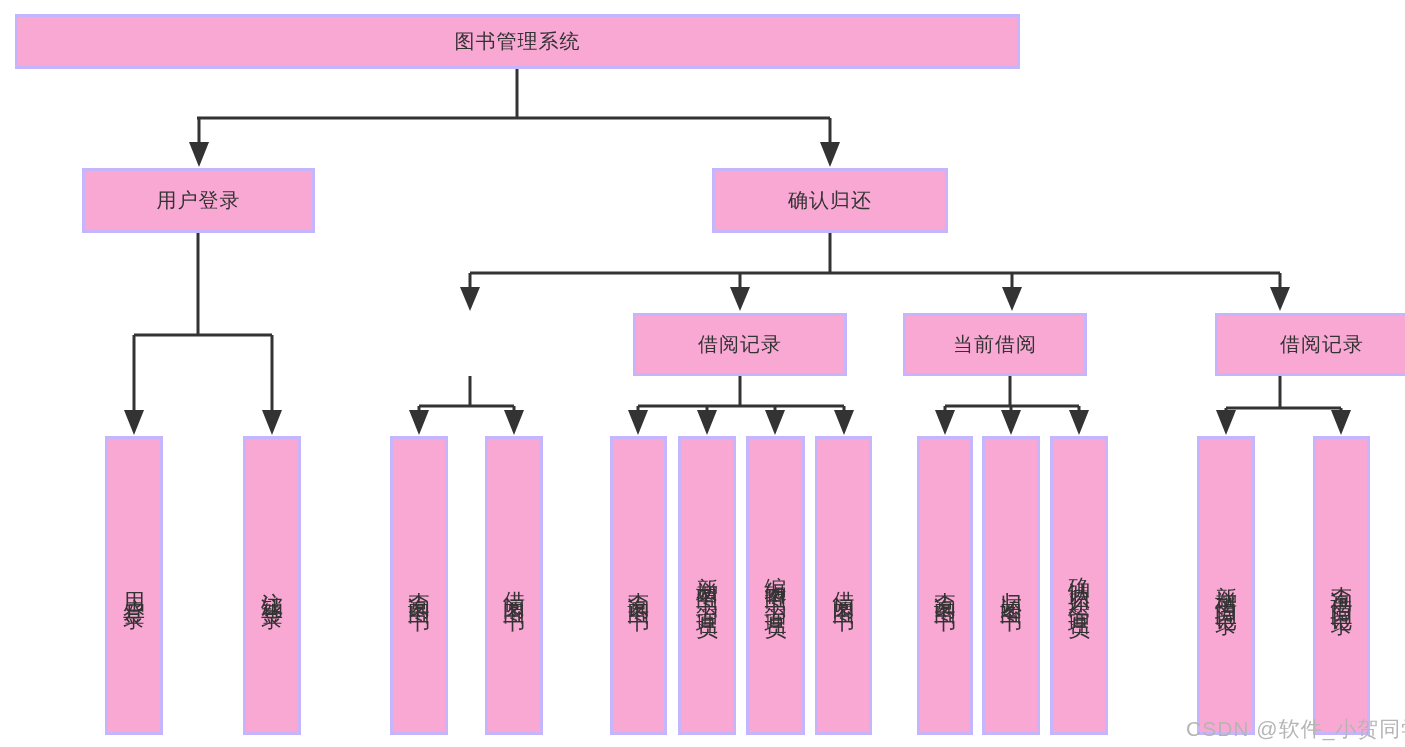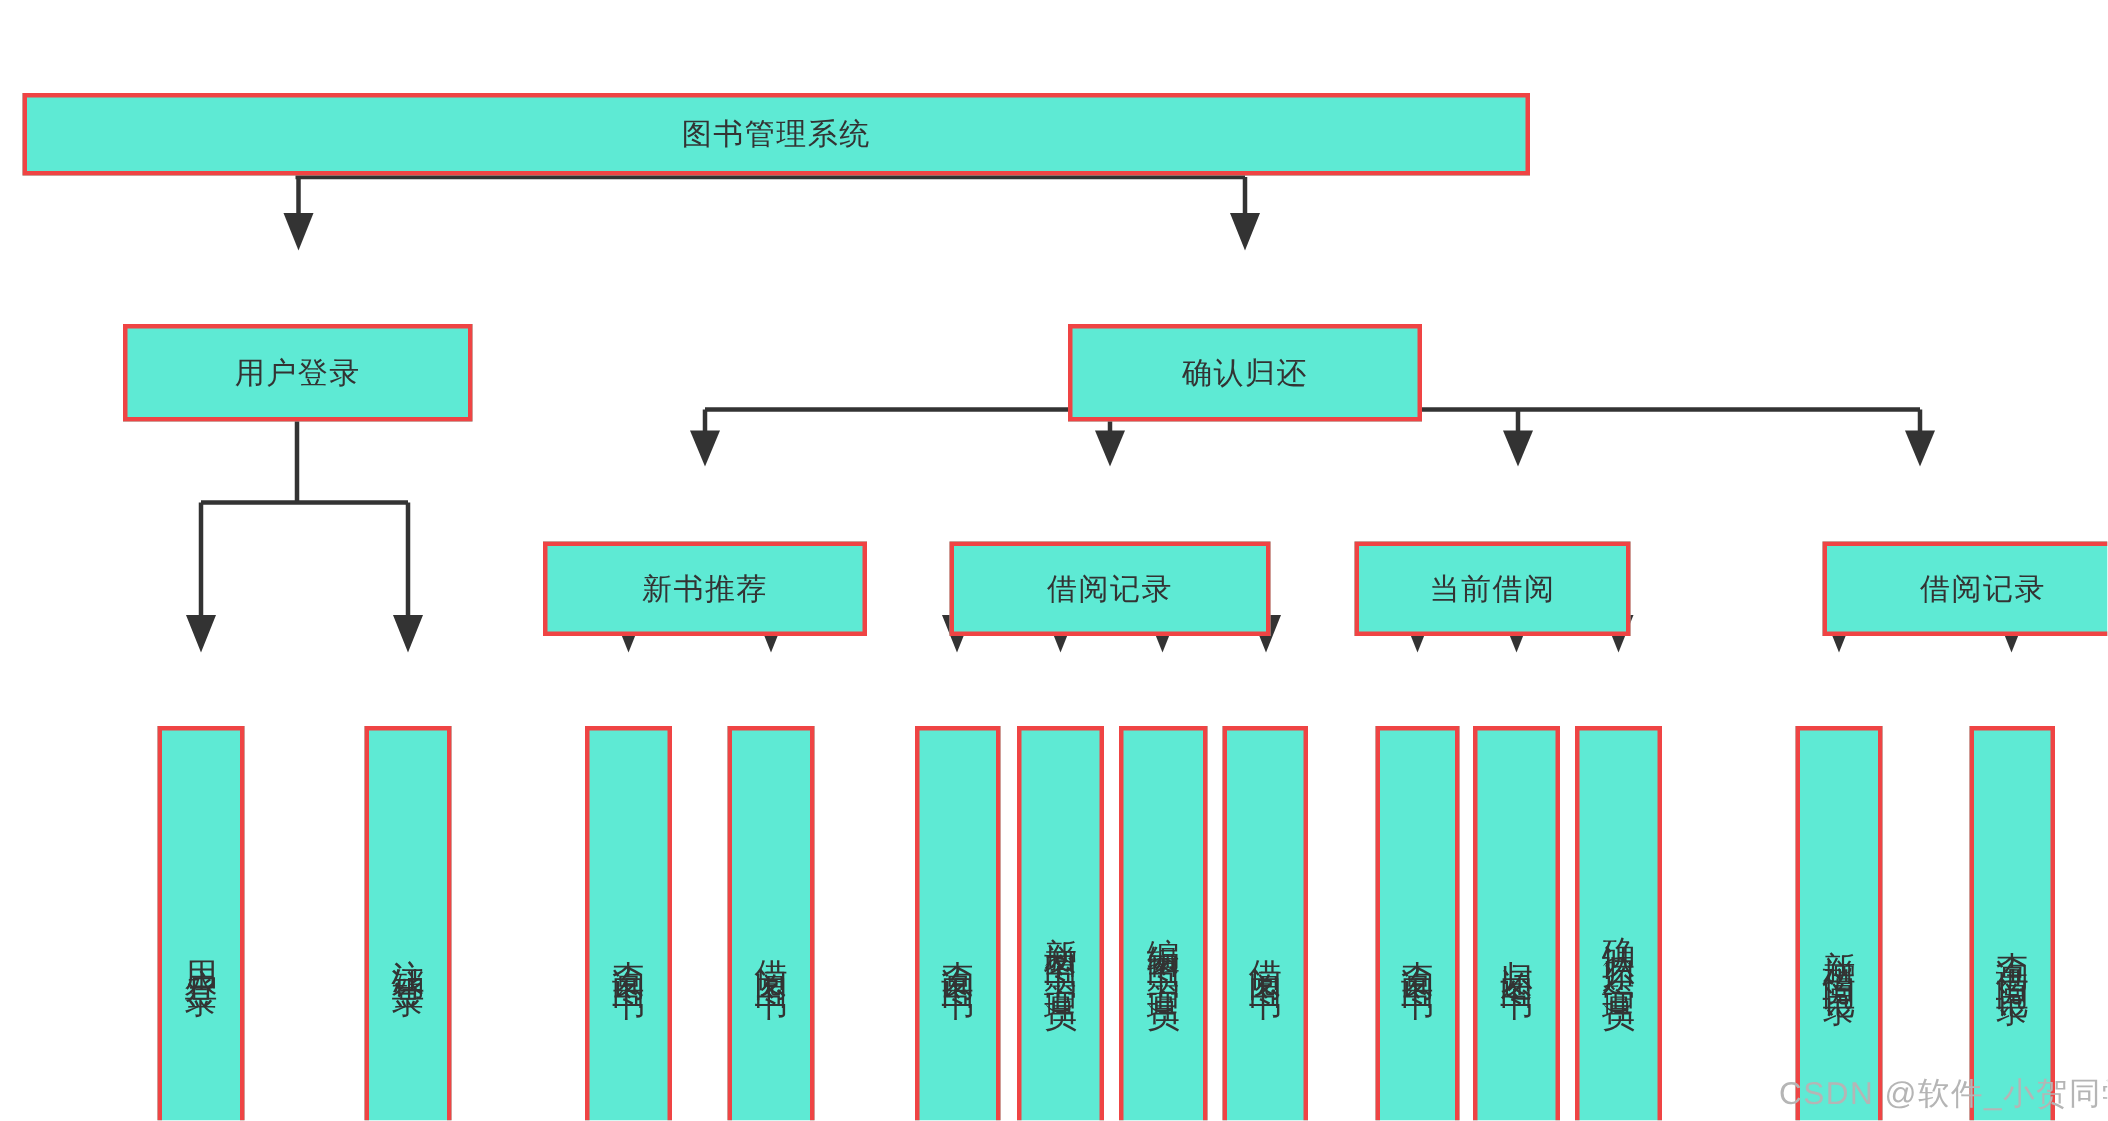--- a/index.html
+++ b/index.html
@@ -24,29 +24,28 @@
     stroke: #333333;
     stroke-width: 3;
   }
   #wires polygon {
     fill: #333333;
     stroke: none;
   }
   .box {
     position: absolute;
     box-sizing: border-box;
-    background: #5eead4;
-    border: 3px solid #ef4444;
+    background: #f9a8d4;
+    border: 3px solid #c4b5fd;
     color: #333333;
     display: flex;
     align-items: center;
     justify-content: center;
     z-index: 1;
     text-align: center;
-    margin-top: 48px;
   }
   .h {
     font-size: 20px;
     letter-spacing: 1px;
   }
   .v {
     writing-mode: vertical-rl;
     text-orientation: mixed;
     font-size: 22px;
     letter-spacing: 6px;
@@ -142,21 +141,20 @@
       <line x1="1341" y1="408" x2="1341" y2="412"></line>
       <polygon points="1331,410 1351,410 1341,435"></polygon>
     </g>
   </svg>
 
   <div class="box h" style="left:15px;top:14px;width:1005px;height:55px">图书管理系统</div>
 
   <div class="box h" style="left:82px;top:168px;width:233px;height:65px">用户登录</div>
   <div class="box h" style="left:712px;top:168px;width:236px;height:65px">确认归还</div>
 
-  <div class="box h" style="left:362px;top:313px;width:216px;height:63px">新书推荐</div>
   <div class="box h" style="left:633px;top:313px;width:214px;height:63px">借阅记录</div>
   <div class="box h" style="left:903px;top:313px;width:184px;height:63px">当前借阅</div>
   <div class="box h" style="left:1215px;top:313px;width:214px;height:63px">借阅记录</div>
 
   <div class="box v" style="left:105px;top:436px;width:58px;height:299px">用户登录</div>
   <div class="box v" style="left:243px;top:436px;width:58px;height:299px">注销登录</div>
 
   <div class="box v" style="left:390px;top:436px;width:58px;height:299px">查询图书</div>
   <div class="box v" style="left:485px;top:436px;width:58px;height:299px">借阅图书</div>
 

